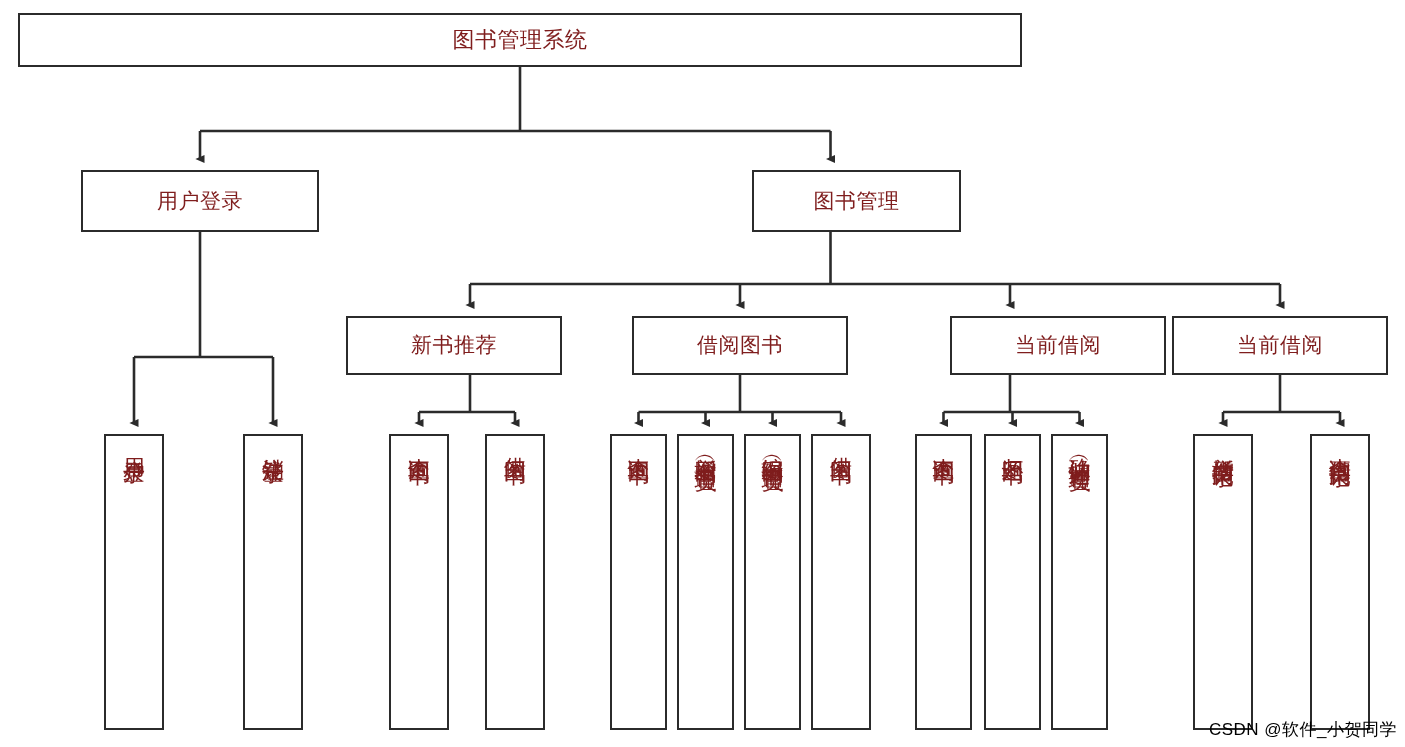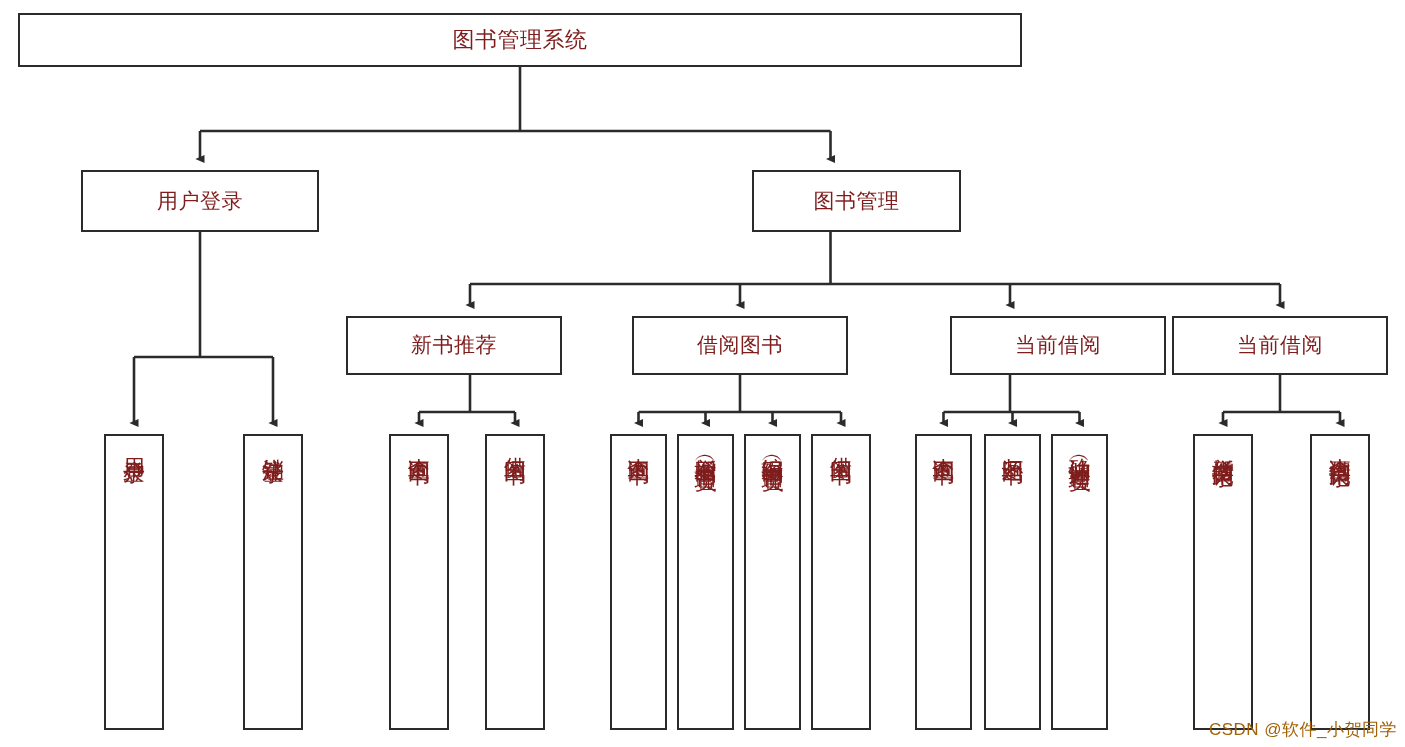--- a/index.html
+++ b/index.html
@@ -60,21 +60,21 @@
     font-size: 22px;
     line-height: 1.1;
     letter-spacing: 2px;
     white-space: nowrap;
   }
   .watermark {
     position: absolute;
     right: 8px;
     bottom: 6px;
     font-size: 17px;
-    color: #a16207;
+    color: #000000;
     letter-spacing: 0.5px;
     z-index: 5;
     white-space: nowrap;
   }
 </style>
 </head>
 <body>
 
 <div id="diagram-root">
 

